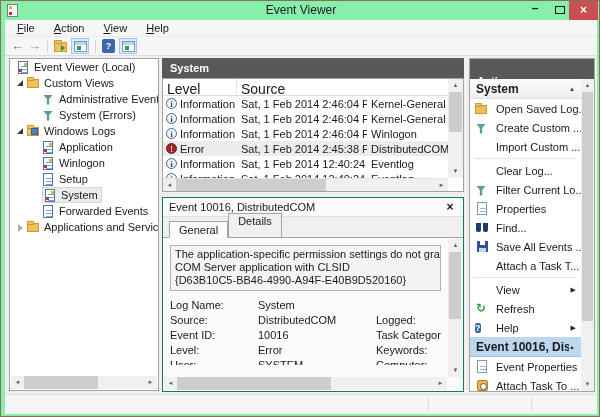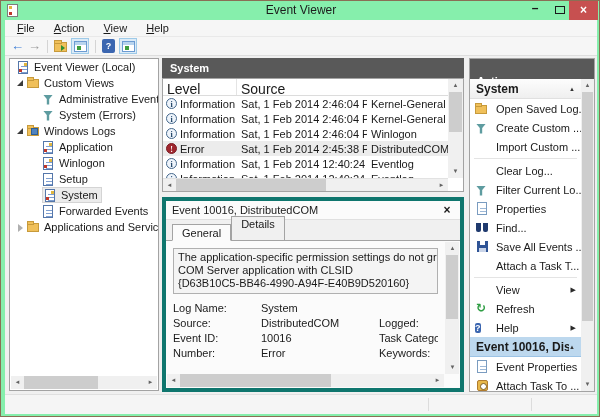--- a/index.html
+++ b/index.html
@@ -84,21 +84,21 @@
   .lrow.sel{background:#ececec}
   .cell{overflow:hidden}
   .cell.lv{width:74px;display:flex;align-items:center;padding-left:3px;gap:3px}
   .cell.dt{width:130px;padding-left:4px}.cell.sr{flex:1;padding-left:4px}
   .sev{width:11px;height:11px;border-radius:50%;flex:0 0 11px;text-align:center;font-size:8px;line-height:11px;font-weight:bold;font-family:"Liberation Serif",serif}
   .sev.info{background:#eef4fb;border:1px solid #46688c;color:#1c3f63}
   .sev.error{background:#a0262e;border:1px solid #7c1d24;color:#fff}
   .list-vscroll{right:0;top:0;bottom:13px}
   .list-hscroll{position:absolute;left:0;right:15px;bottom:0;height:13px;background:#f0f0f0;display:flex;align-items:center;border-top:1px solid #e2e2e2}
   
-  .detail{position:absolute;left:0;top:139px;width:302px;height:195px;background:#f0f0f0;border:4px solid #0f766e}
+  .detail{position:absolute;left:0;top:139px;width:302px;height:195px;background:#f0f0f0;border:1px solid #0f766e}
   .d-head{position:absolute;left:0;top:0;right:0;height:19px;background:#fbfbfb;border-bottom:1px solid #e0e0e0;
     display:flex;align-items:center;padding:0 6px}
   .d-title{flex:1;font-size:11px}
   .d-close{font-weight:bold;font-size:12px;color:#1a1a1a;width:14px;text-align:center}
   .tabs{position:absolute;left:6px;top:23px;height:17px;display:flex;align-items:flex-end}
   .tab{border:1px solid #a3a3a3;padding:2px 9px;font-size:11px;background:#f0f0f0;height:25px;line-height:11px}
   .tab.active{background:#fbfbfb;height:17px;border-bottom:1px solid #fbfbfb;position:relative;z-index:2;padding-top:3px}
   .d-body{position:absolute;left:0;top:39px;right:0;bottom:0;background:#fbfbfb;border-top:1px solid #a3a3a3}
   .desc-box{position:absolute;left:7px;top:7px;right:22px;height:46px;border:1px solid #b0b0b0;background:#f4f4f4;
     padding:2px 4px;overflow:hidden;line-height:13px;white-space:nowrap}
@@ -363,21 +363,21 @@
               <span class="f-l">Source:</span>
               <span class="f-v">DistributedCOM</span>
               <span class="f-l2">Logged:</span>
             </div>
             <div class="f-row">
               <span class="f-l">Event ID:</span>
               <span class="f-v">10016</span>
               <span class="f-l2">Task Category:</span>
             </div>
             <div class="f-row">
-              <span class="f-l">Number:</span>
+              <span class="f-l">Level:</span>
               <span class="f-v">Error</span>
               <span class="f-l2">Keywords:</span>
             </div>
             <div class="f-row">
               <span class="f-l">User:</span>
               <span class="f-v">SYSTEM</span>
               <span class="f-l2">Computer:</span>
             </div>
           </div>
           <div class="sbv d-vscroll">

